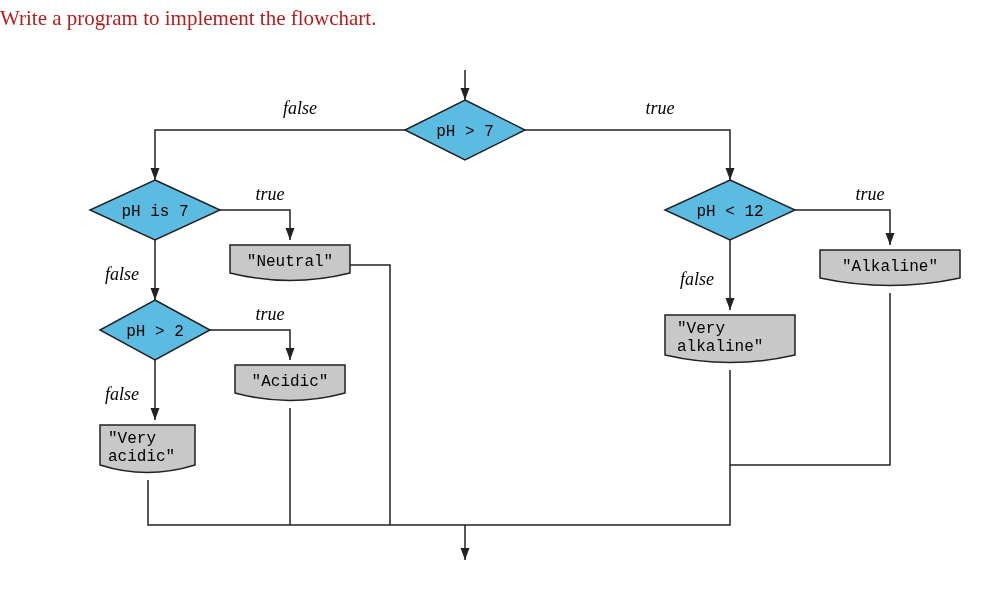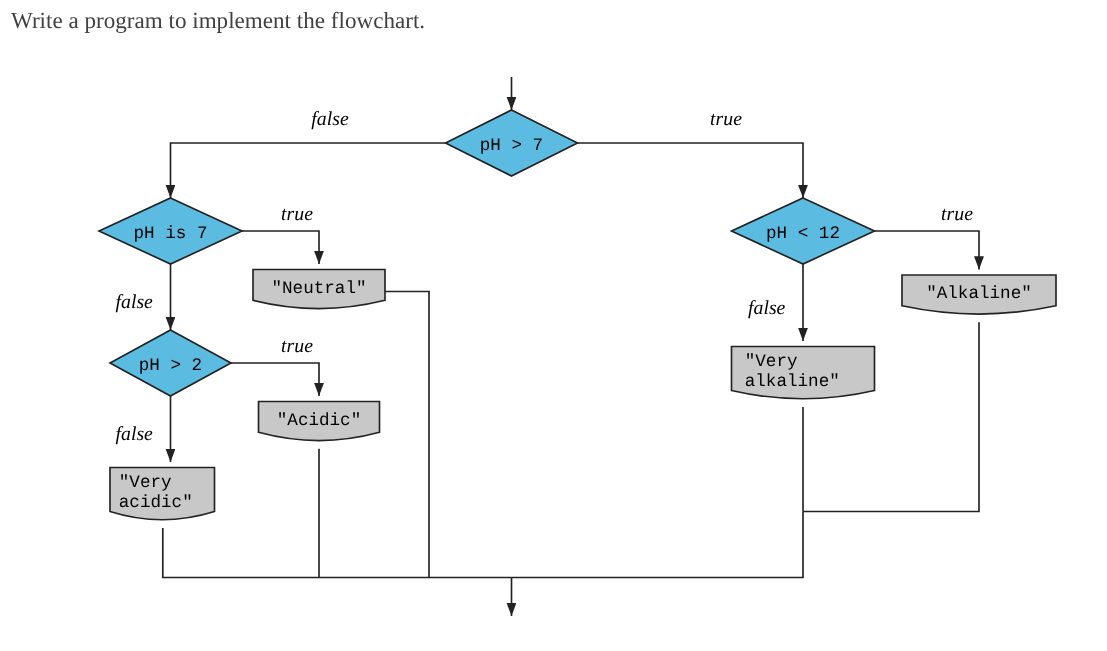--- a/index.html
+++ b/index.html
@@ -7,23 +7,23 @@
     padding: 0;
     font-family: Georgia, 'Times New Roman', serif;
     background: #fff;
     width: 1006px;
     height: 592px;
     position: relative;
   }
   .prompt {
     position: absolute;
     top: 6px;
-    left: 10px;
+    left: 0;
     font-size: 21px;
-    color: #404040;
+    color: #b91c1c;
   }
   svg {
     position: absolute;
     top: 70px;
     left: 0;
   }
   .diamond {
     fill: #5bbbe0;
     stroke: #222;
     stroke-width: 1.5;

